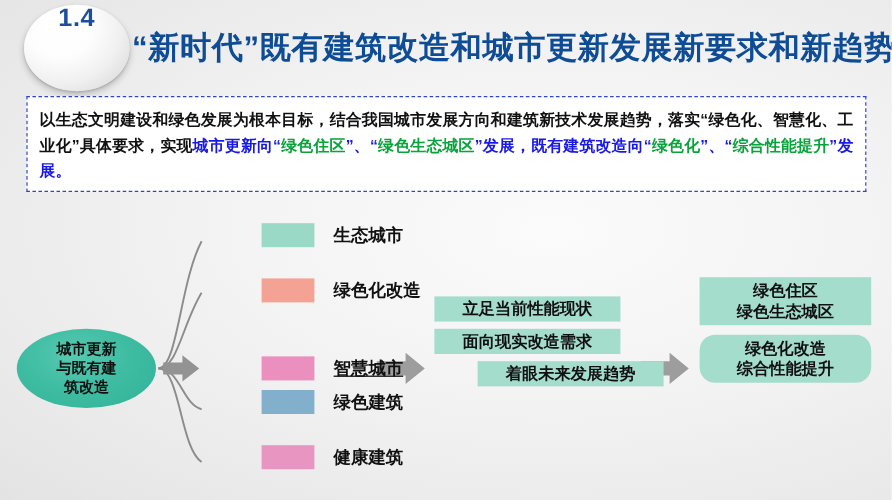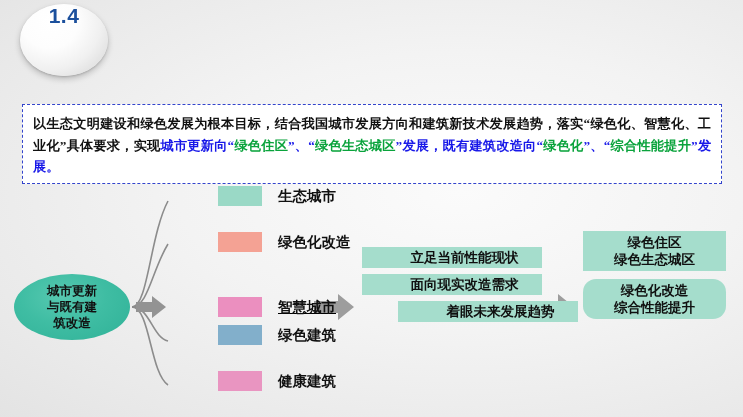--- a/index.html
+++ b/index.html
@@ -29,26 +29,25 @@
   }
   #title{
     position:absolute;left:110px;top:14px;width:630px;height:50px;
     display:flex;align-items:center;
     font-size:26px;font-weight:bold;color:#0f4c96;
     letter-spacing:.5px;white-space:nowrap;
   }
 
   
   #textbox{
-    position:absolute;left:22px;top:104px;width:700px;height:80px;
+    position:absolute;left:22px;top:80px;width:700px;height:80px;
     background:#ffffff;
     border:1px dashed #3344cc;
     box-sizing:border-box;
     padding:8px 10px 6px 10px;
-    font-family:Liberation Serif, serif;
   }
   #para{
     font-size:13.2px;font-weight:bold;line-height:21.5px;
     color:#111111;text-align:justify;
   }
 
   
   #diagram{position:absolute;left:0;top:175px;width:743px;height:242px;}
 
   #ellipse{
@@ -68,21 +67,21 @@
   .swatch{width:44px;height:20px;display:block;}
   .cat-label{
     margin-left:16px;font-size:14.5px;font-weight:bold;color:#111111;
     white-space:nowrap;
   }
 
   .mid-box{
     position:absolute;left:362px;width:155px;height:21px;
     background:#a5ddcc;
     display:flex;align-items:center;justify-content:center;
-    font-size:13.5px;font-weight:bold;color:#101010;padding-left:25px;
+    font-size:13.5px;font-weight:bold;color:#101010;
   }
 
   .right-box{
     position:absolute;left:583px;width:143px;
     background:#a5ddcc;
     display:flex;align-items:center;justify-content:center;
     text-align:center;
     font-size:13.5px;font-weight:bold;color:#101010;line-height:17px;
   }
   #right-box-1{top:56px;height:40px;}
@@ -90,20 +89,21 @@
 </style>
 </head>
 <body>
 
 <div id="slide">
 
   <div id="header">
     <div id="badge">
       <span id="badge-text">1.4</span>
     </div>
+    <div id="title">“新时代”既有建筑改造和城市更新发展新要求和新趋势</div>
   </div>
 
   <div id="textbox">
     <div id="para"><span style="color: rgb(17, 17, 17);">以生态文明建设和绿色发展为根本目标，结合我国城市发展方向和建筑新技术发展趋势，落实“绿色化、智慧化、工业化”具体要求，实现</span><span style="color: rgb(24, 24, 232);">城市更新向</span><span style="color: rgb(24, 24, 232);">“</span><span style="color: rgb(10, 163, 60);">绿色住区</span><span style="color: rgb(24, 24, 232);">”、“</span><span style="color: rgb(10, 163, 60);">绿色生态城区</span><span style="color: rgb(24, 24, 232);">”发展，既有建筑改造向“</span><span style="color: rgb(10, 163, 60);">绿色化</span><span style="color: rgb(24, 24, 232);">”、“</span><span style="color: rgb(10, 163, 60);">综合性能提升</span><span style="color: rgb(24, 24, 232);">”发展。</span></div>
   </div>
 
   <div id="diagram">
 
     <svg id="connectors" viewBox="0 0 743 242">
       <g fill="none" stroke="#8c8c8c" stroke-width="1.6">

